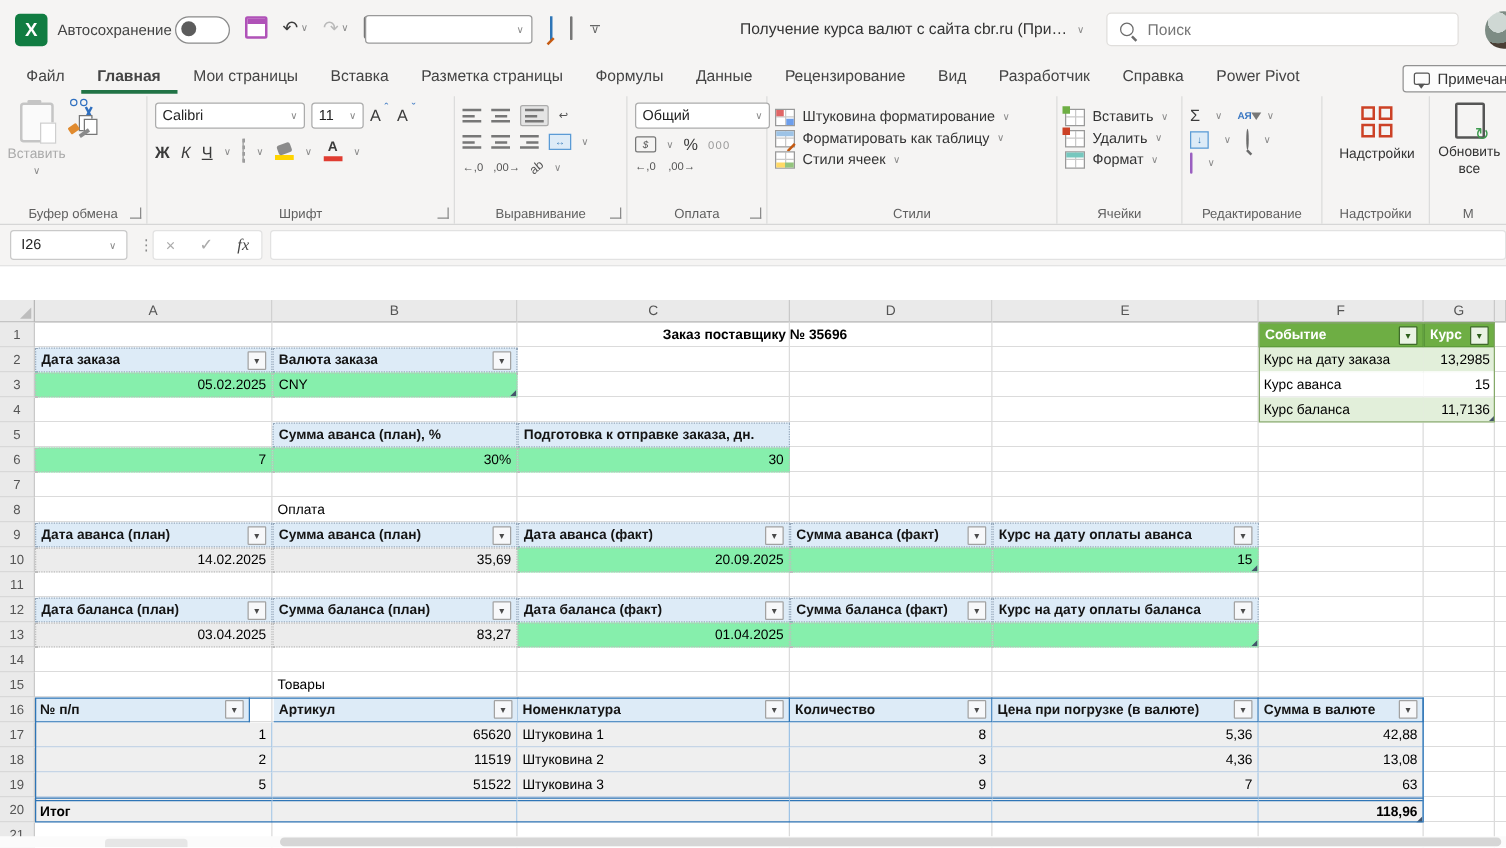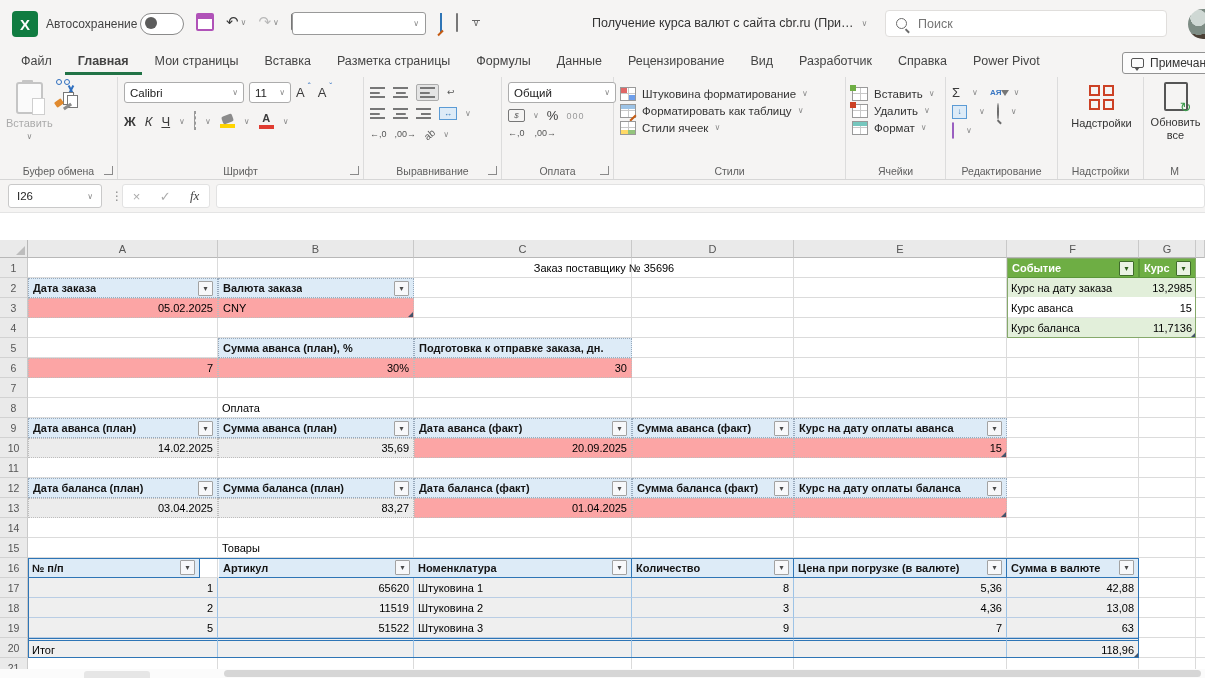--- a/index.html
+++ b/index.html
@@ -117,23 +117,23 @@
   .sheet{position:absolute;left:0;top:240px;width:1205px;height:438px;background:#fff}
   .ch{position:absolute;top:0;height:18px;background:#EAEAEA;border-right:1px solid #C9C9C9;border-bottom:1px solid #B8B8B8;box-sizing:border-box;color:#555;font-size:11px;display:flex;align-items:center;justify-content:center}
   .corner{position:absolute;left:0;top:0;width:28px;height:18px;background:#EAEAEA;border-right:1px solid #B8B8B8;border-bottom:1px solid #B8B8B8;box-sizing:border-box}
   .corner i{position:absolute;right:2px;bottom:2px;width:0;height:0;border-left:9px solid transparent;border-bottom:9px solid #BDBDBD}
   .rh{position:absolute;left:0;width:28px;height:20px;background:#EAEAEA;border-right:1px solid #C9C9C9;border-bottom:1px solid #D2D2D2;box-sizing:border-box;color:#555;font-size:10.5px;display:flex;align-items:center;justify-content:center}
   .rowlines{position:absolute;left:28px;top:18px;width:1177px;height:420px;background:repeating-linear-gradient(to bottom,transparent 0 19px,#DBDBDB 19px 20px)}
   .vl{position:absolute;top:18px;height:420px;width:1px;background:#DBDBDB}
   .cell{position:absolute;height:20px;box-sizing:border-box;display:flex;align-items:center;padding:0 4px;font-size:11px;color:#000;white-space:nowrap;overflow:hidden;z-index:2}
   .num{justify-content:flex-end}
   .ctr{justify-content:center}
-  .b{font-weight:400}
+  .b{font-weight:700}
   .hb{background:#DDEBF7;border:1px dotted #97A9BC;font-weight:700;color:#141414}
-  .cr{background:#fca5a5;border:1px dotted #BDBDBD}
+  .cr{background:#86efac;border:1px dotted #BDBDBD}
   .gy{background:#ECECEC;border:1px dotted #BDBDBD}
   .gt{background:#6EAE44;color:#fff;font-weight:700;border:1px solid #5A9639}
   .gb{background:#E2EFDA;border-bottom:1px solid #fff}
   .gw{background:#fff;border-bottom:1px solid #E6E6E6}
   .gh{background:#DDEBF7;font-weight:700;color:#141414;border-right:1px solid #2E75B6;border-bottom:1px solid #2E75B6}
   .gd{background:#EFEFEF;border-right:1px solid #9DC3E6;border-bottom:1px solid #B9CDE4}
   .gtd{background:#EFEFEF;border-right:1px solid #9DC3E6;border-top:3px double #2E75B6}
   .fb{flex:0 0 auto;margin-left:auto;width:13px;height:13px;background:#F7F8FA;border:1px solid #A2A2A2;border-radius:1px;color:#4a4a4a;font-size:8px;display:flex;align-items:center;justify-content:center;font-weight:400}
   .fbg{background:#EAF3E4;border-color:#3F6B2B;color:#2c5e1a}
   .lb{overflow:hidden;white-space:nowrap}

